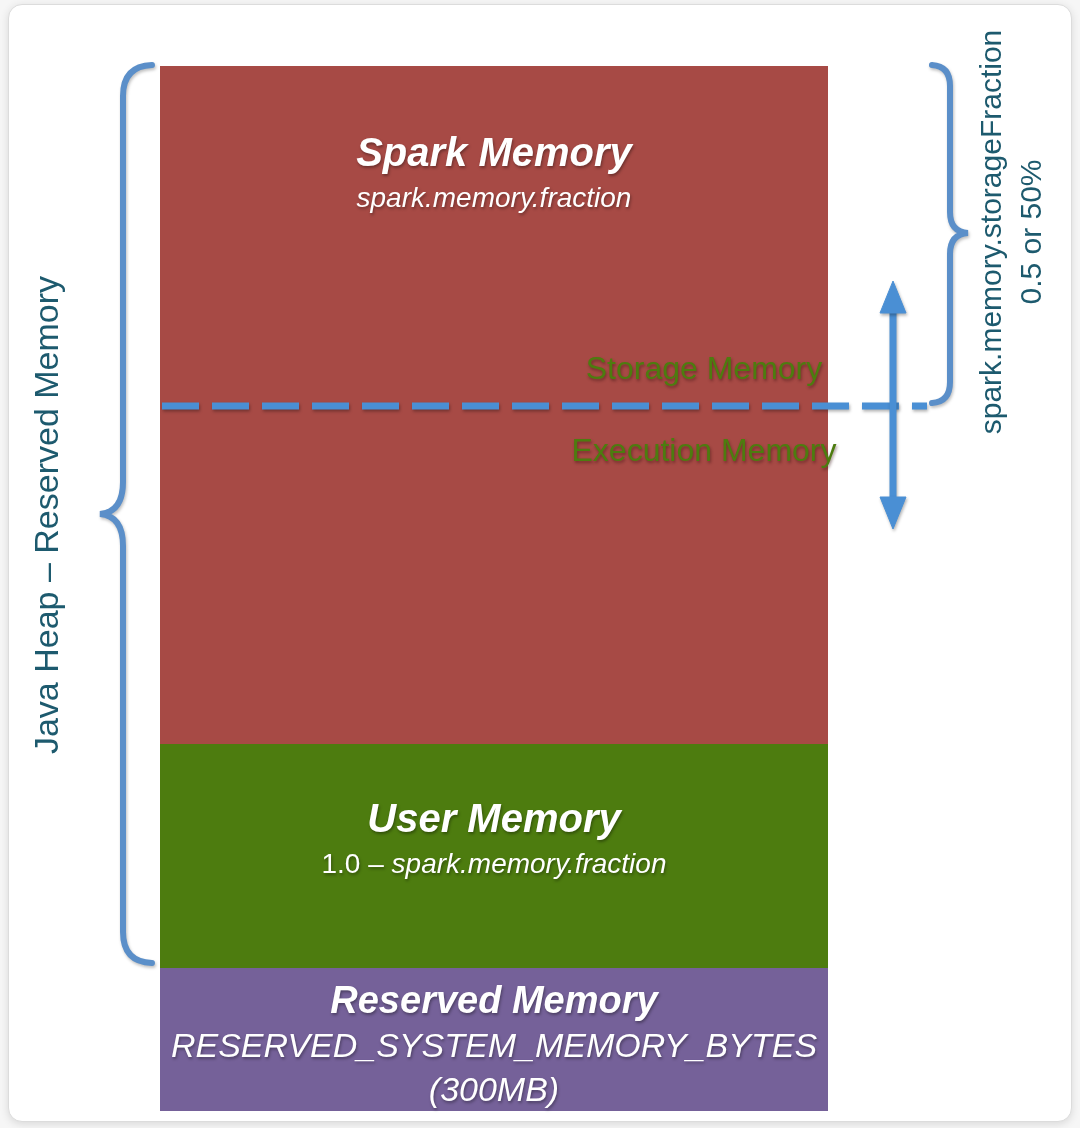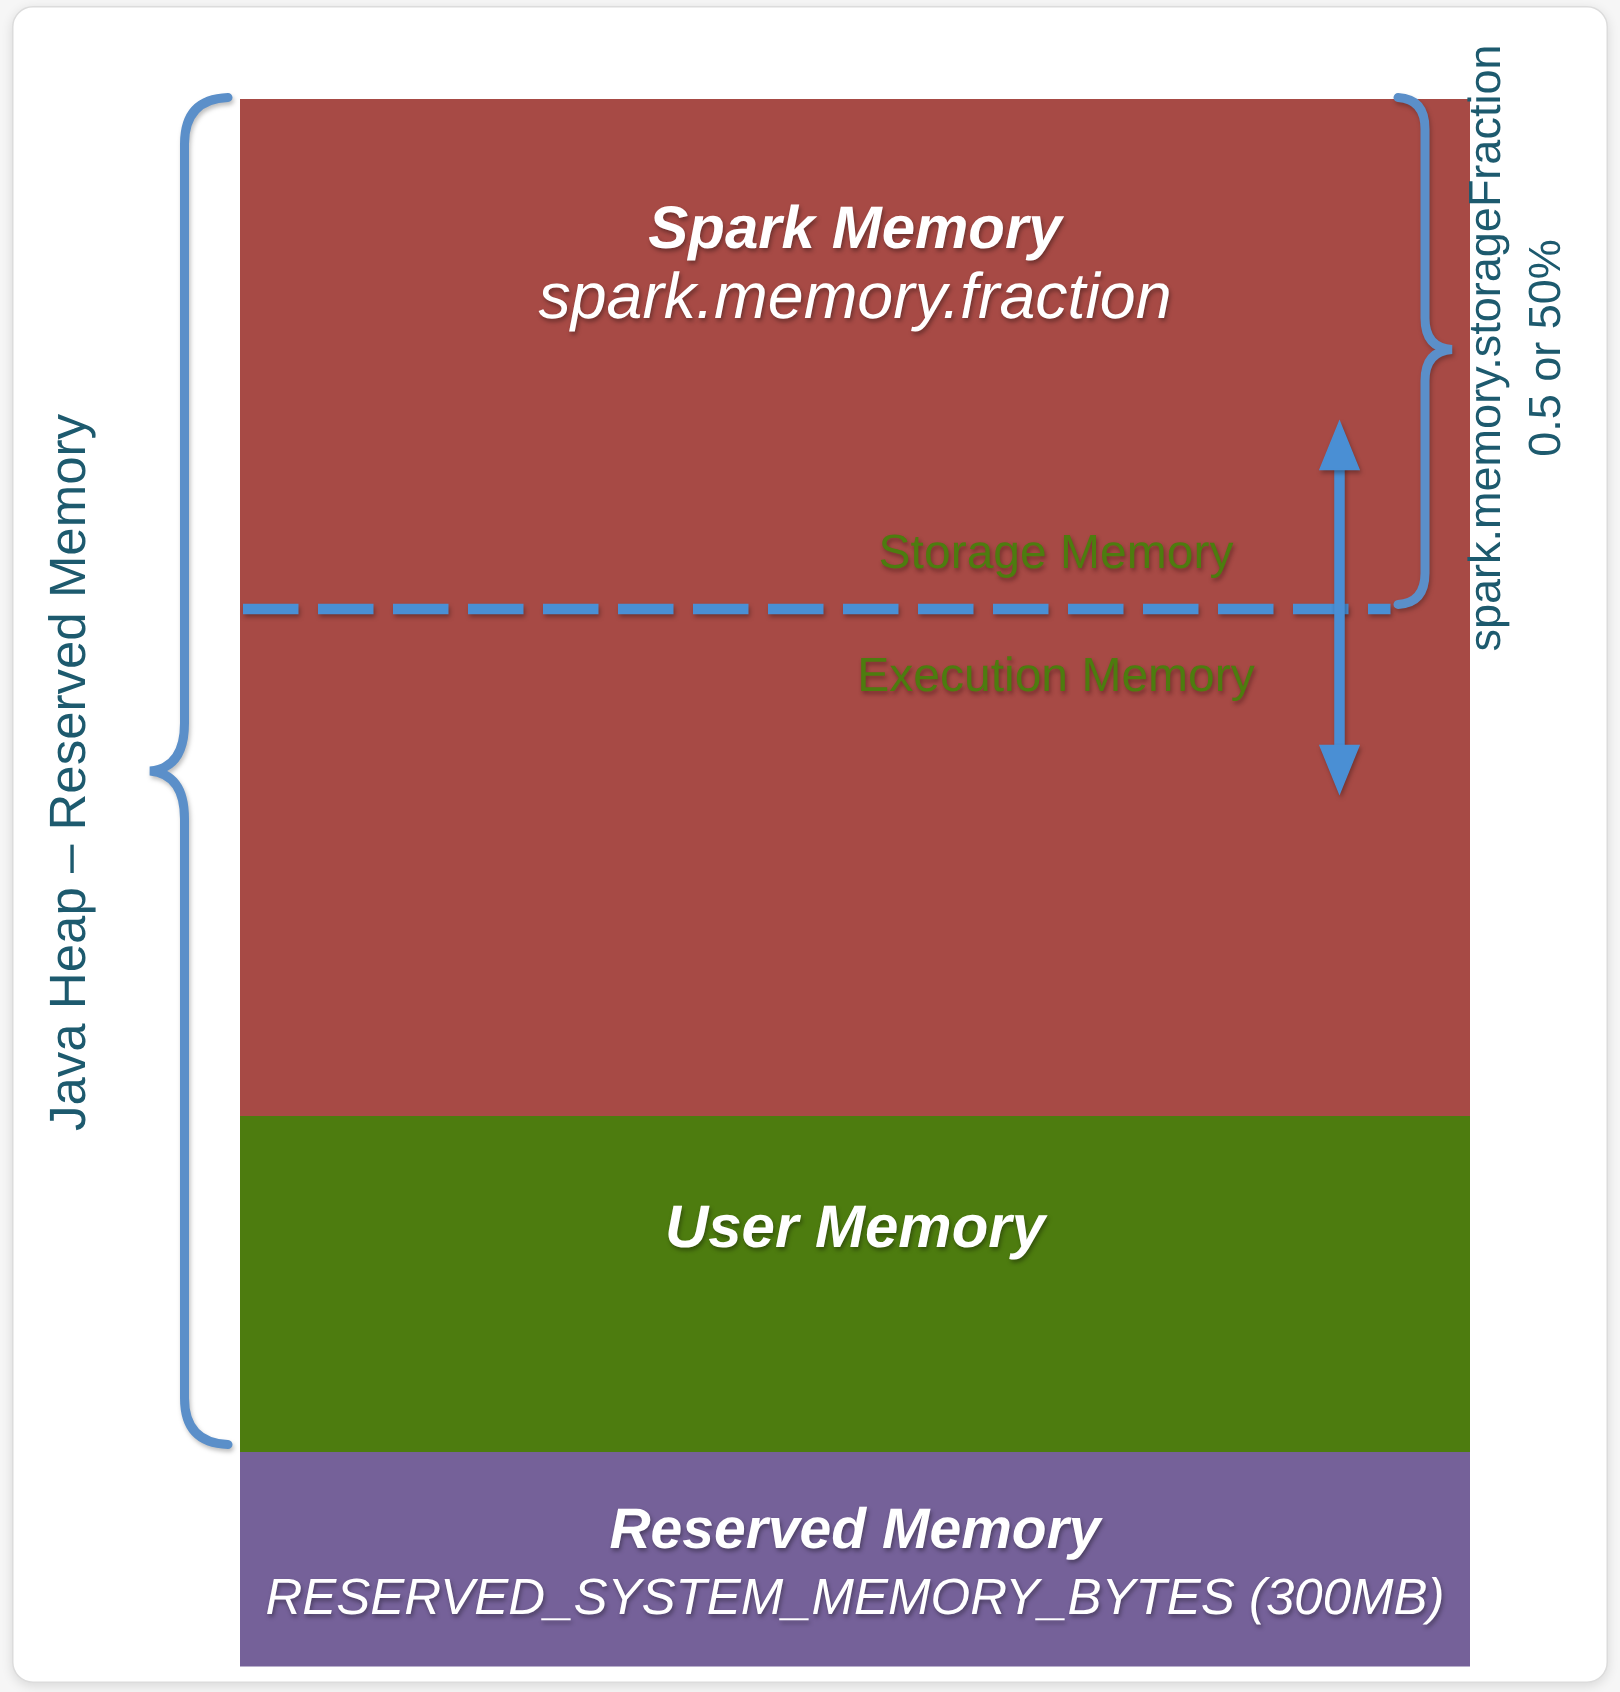--- a/index.html
+++ b/index.html
@@ -12,34 +12,34 @@
   }
   .card{
     position:absolute;left:8px;top:4px;
     width:1062px;height:1116px;
     background:#ffffff;
     border:1px solid #dcdcdc;
     border-radius:14px;
     box-shadow:0 2px 8px rgba(0,0,0,0.12);
   }
   .block{
-    position:absolute;left:160px;width:820px;
+    position:absolute;left:160px;width:668px;
     display:flex;flex-direction:column;align-items:center;
     text-align:center;color:#ffffff;
   }
   .block-spark{top:66px;height:678px;background:#a74a45;padding-top:0;}
   .block-user{top:744px;height:224px;background:#4d7c0f;}
   .block-reserved{top:968px;height:143px;background:#756199;}
   .blk-title{
     font-size:40px;font-weight:bold;font-style:italic;
     line-height:48px;
     text-shadow:1px 2px 3px rgba(0,0,0,0.35);
   }
   .blk-sub{
-    font-size:43px;font-style:italic;line-height:44px;
+    font-size:28px;font-style:italic;line-height:44px;
     text-shadow:1px 2px 3px rgba(0,0,0,0.35);
   }
   .blk-val{
     font-size:36px;line-height:44px;
     text-shadow:1px 2px 3px rgba(0,0,0,0.35);
   }
   .spark-pad{height:62px;}
   .user-pad{height:50px;}
   .reserved-pad{height:29px;}
   .reserved-title{font-size:38px;line-height:46px;}
@@ -95,20 +95,21 @@
 
 <div class="block block-spark">
   <div class="spark-pad"></div>
   <div class="blk-title">Spark Memory</div>
   <div class="blk-sub">spark.memory.fraction</div>
 </div>
 
 <div class="block block-user">
   <div class="user-pad"></div>
   <div class="blk-title">User Memory</div>
+  <div class="blk-sub"><span class="upright">1.0 – </span><span>spark.memory.fraction</span></div>
 </div>
 
 <div class="block block-reserved">
   <div class="reserved-pad"></div>
   <div class="blk-title reserved-title">Reserved Memory</div>
   <div class="blk-sub reserved-sub">RESERVED_SYSTEM_MEMORY_BYTES (300MB)</div>
 </div>
 
 <div class="region-label storage-label">Storage Memory</div>
 <div class="region-label execution-label">Execution Memory</div>

